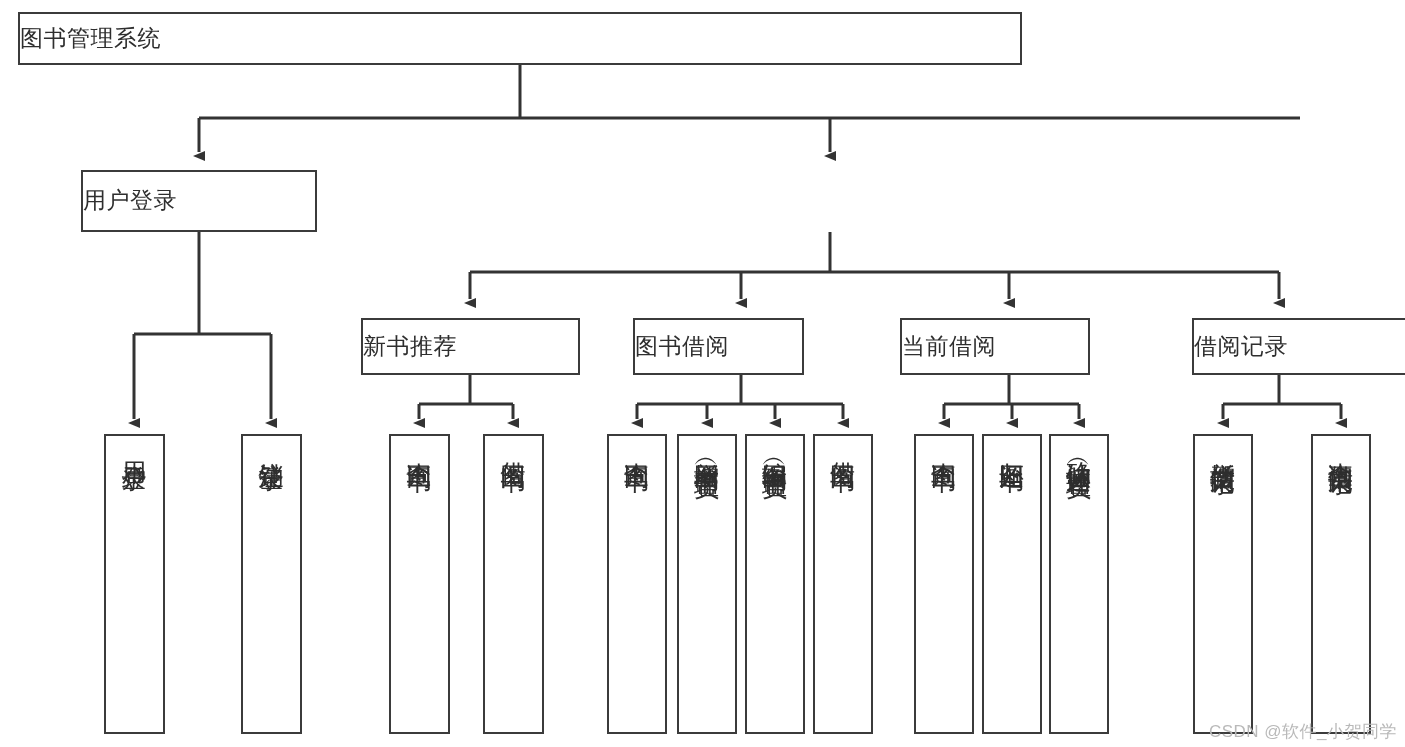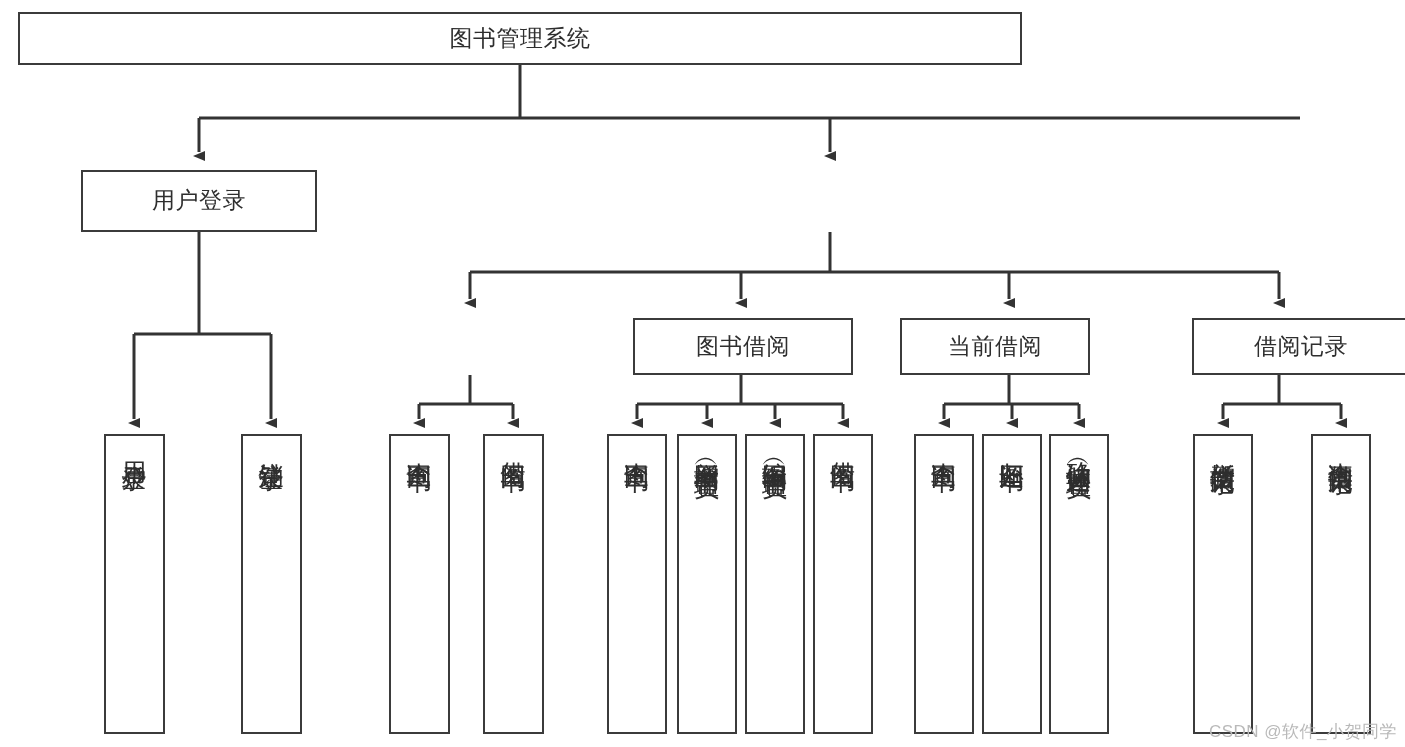--- a/index.html
+++ b/index.html
@@ -24,21 +24,20 @@
     width: 1405px;
     height: 747px;
   }
   .node {
     position: absolute;
     box-sizing: border-box;
     background: #ffffff;
     border: 2.5px solid #3b3b3b;
     display: flex;
     align-items: center;
-    justify-content: center;
     overflow: hidden;
   }
   .node .label {
     color: #2e2e2e;
     text-align: center;
     line-height: 1.18;
     white-space: pre;
     letter-spacing: 0.5px;
   }
   .node.horizontal .label {
@@ -123,21 +122,24 @@
   </svg>
 
   <div class="node horizontal" style="left:18px; top:12px; width:1004px; height:53px;">
     <span class="label">图书管理系统</span>
   </div>
 
   <div class="node horizontal" style="left:81px; top:170px; width:236px; height:62px;">
     <span class="label">用户登录</span>
   </div>
 
-  <div class="node horizontal" style="left:633px; top:318px; width:220px; height:57px;">
+  <div class="node horizontal" style="left:361px; top:318px; width:219px; height:57px;">
+    <span class="label">新书推荐</span>
+  </div>
+  <div class="node horizontal" style="left:633px; top:318px; width:171px; height:57px;">
     <span class="label">图书借阅</span>
   </div>
   <div class="node horizontal" style="left:900px; top:318px; width:190px; height:57px;">
     <span class="label">当前借阅</span>
   </div>
   <div class="node horizontal" style="left:1192px; top:318px; width:218px; height:57px;">
     <span class="label">借阅记录</span>
   </div>
 
   <div class="node vertical" style="left:104px; top:434px; width:61px; height:300px;">

